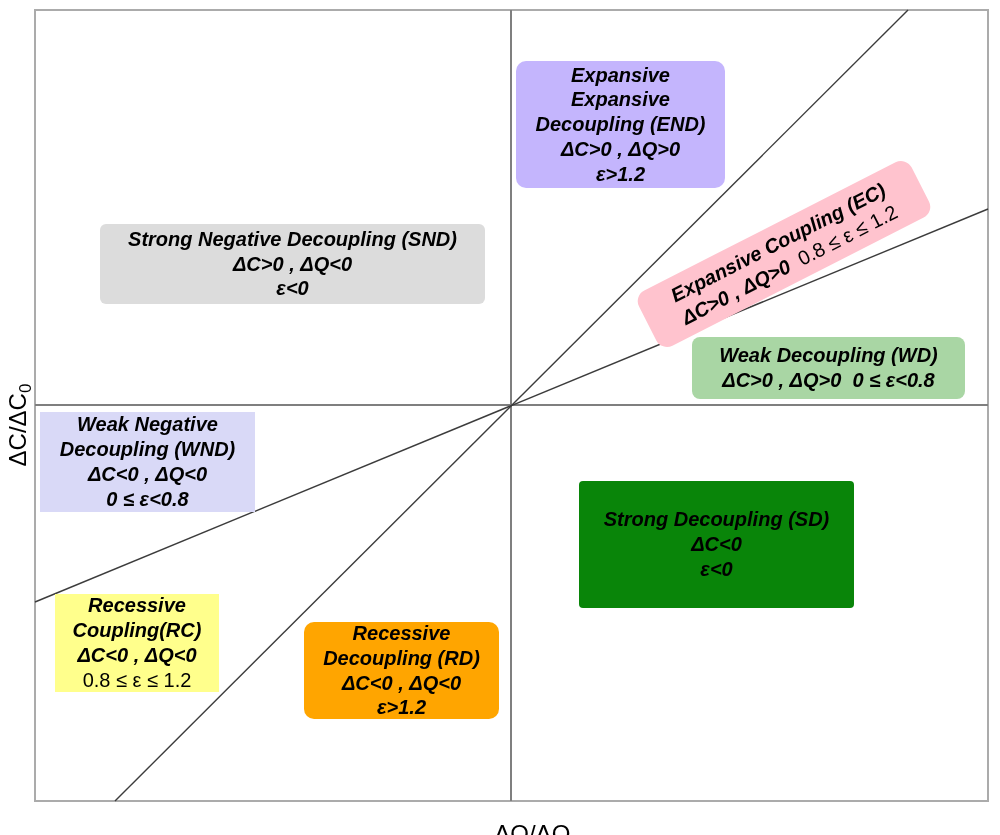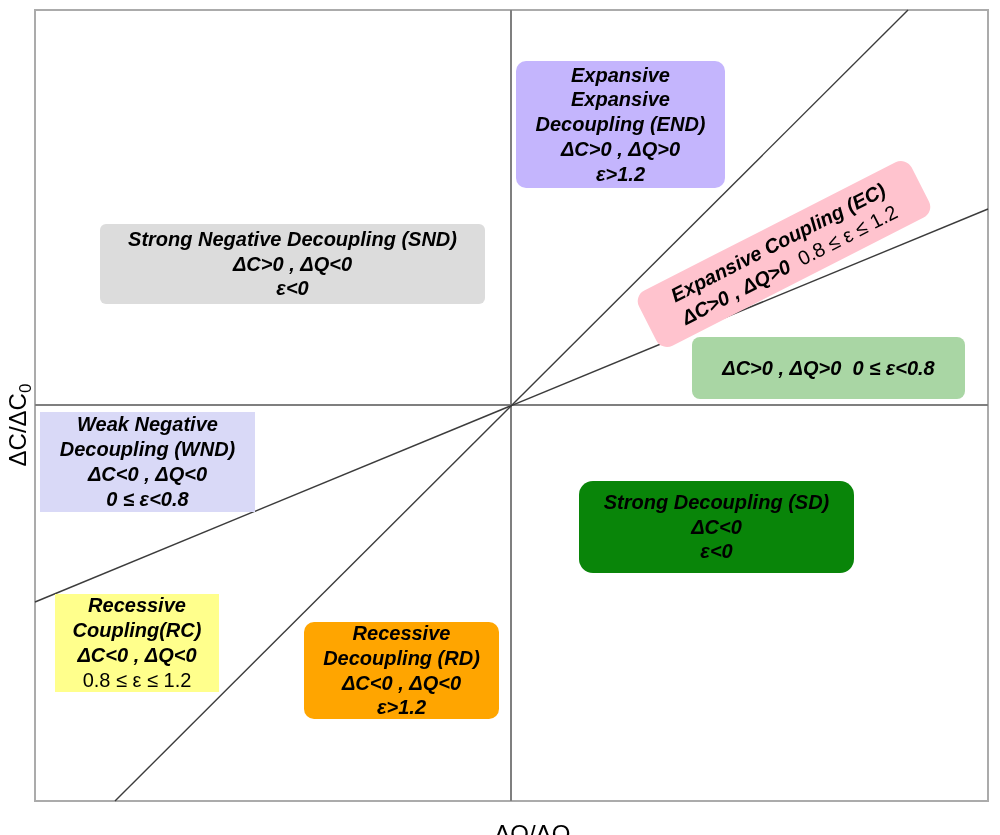--- a/index.html
+++ b/index.html
@@ -23,21 +23,21 @@
   .bl { white-space:pre; }
   .plain { font-weight:normal; font-style:normal; }
 
   .box-end { left:516px; top:61px;  width:209px; height:127px; border-radius:10px; }
   .box-ec  { left:631px; top:223px; width:306px; height:62px;  border-radius:12px; transform:rotate(-27deg); }
   .box-wd  { left:692px; top:337px; width:273px; height:62px;  border-radius:8px; }
   .box-snd { left:100px; top:224px; width:385px; height:80px;  border-radius:6px;font-style:italic; }
   .box-wnd { left:40px;  top:412px; width:215px; height:100px; }
   .box-rc  { left:55px;  top:594px; width:164px; height:98px;  }
   .box-rd  { left:304px; top:622px; width:195px; height:97px;  border-radius:10px; }
-  .box-sd  { left:579px; top:481px; width:275px; height:92px; border-radius:14px; }
+  .box-sd  { left:579px; top:481px; width:275px; height:127px; border-radius:4px; }
 </style>
 </head>
 <body>
 
 <div style="position:absolute;left:0;top:0;width:1000px;height:835px;">
 
   <svg class="lines" viewBox="0 0 1000 835">
     <rect x="35" y="10" width="953" height="791" fill="none" stroke="#ABABAB" stroke-width="2"></rect>
     <line x1="511" y1="10" x2="511" y2="801" stroke="#7F7F7F" stroke-width="2"></line>
     <line x1="35" y1="405" x2="988" y2="405" stroke="#7F7F7F" stroke-width="2"></line>
@@ -59,20 +59,21 @@
     <div class="bl">ΔC&gt;0 , ΔQ&gt;0</div>
     <div class="bl">ε&gt;1.2</div>
   </div>
 
   <div class="box box-ec" style="background-color: rgb(255, 195, 206);">
     <div class="bl">Expansive Coupling (EC)</div>
     <div class="bl"><span>ΔC&gt;0 , ΔQ&gt;0  </span><span class="plain">0.8 ≤ ε ≤ 1.2</span></div>
   </div>
 
   <div class="box box-wd" style="background-color: rgb(169, 214, 164);">
+    <div class="bl">Weak Decoupling (WD)</div>
     <div class="bl">ΔC&gt;0 , ΔQ&gt;0  0 ≤ ε&lt;0.8</div>
   </div>
 
   <div class="box box-snd" style="background-color: rgb(220, 220, 220);">
     <div class="bl">Strong Negative Decoupling (SND)</div>
     <div class="bl">ΔC&gt;0 , ΔQ&lt;0</div>
     <div class="bl">ε&lt;0</div>
   </div>
 
   <div class="box box-wnd" style="background-color: rgb(217, 217, 247);">

